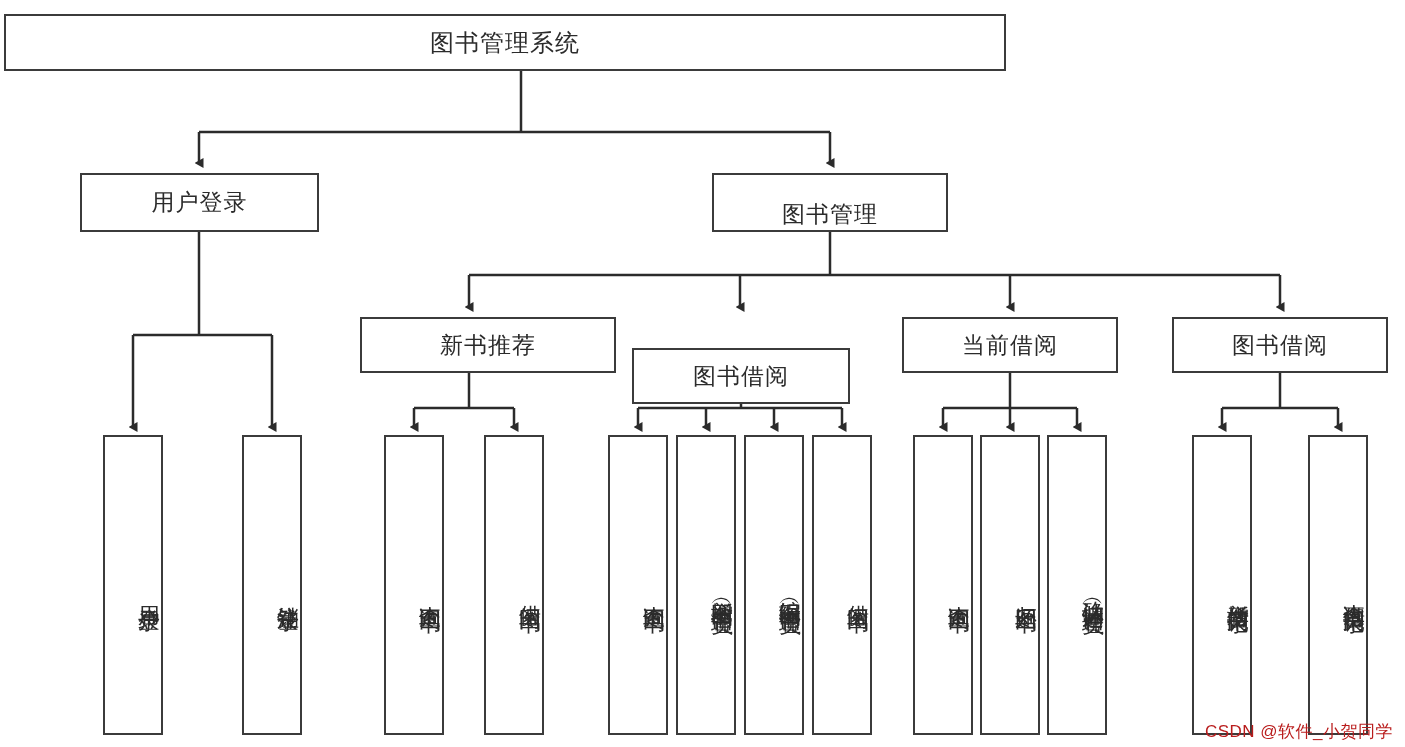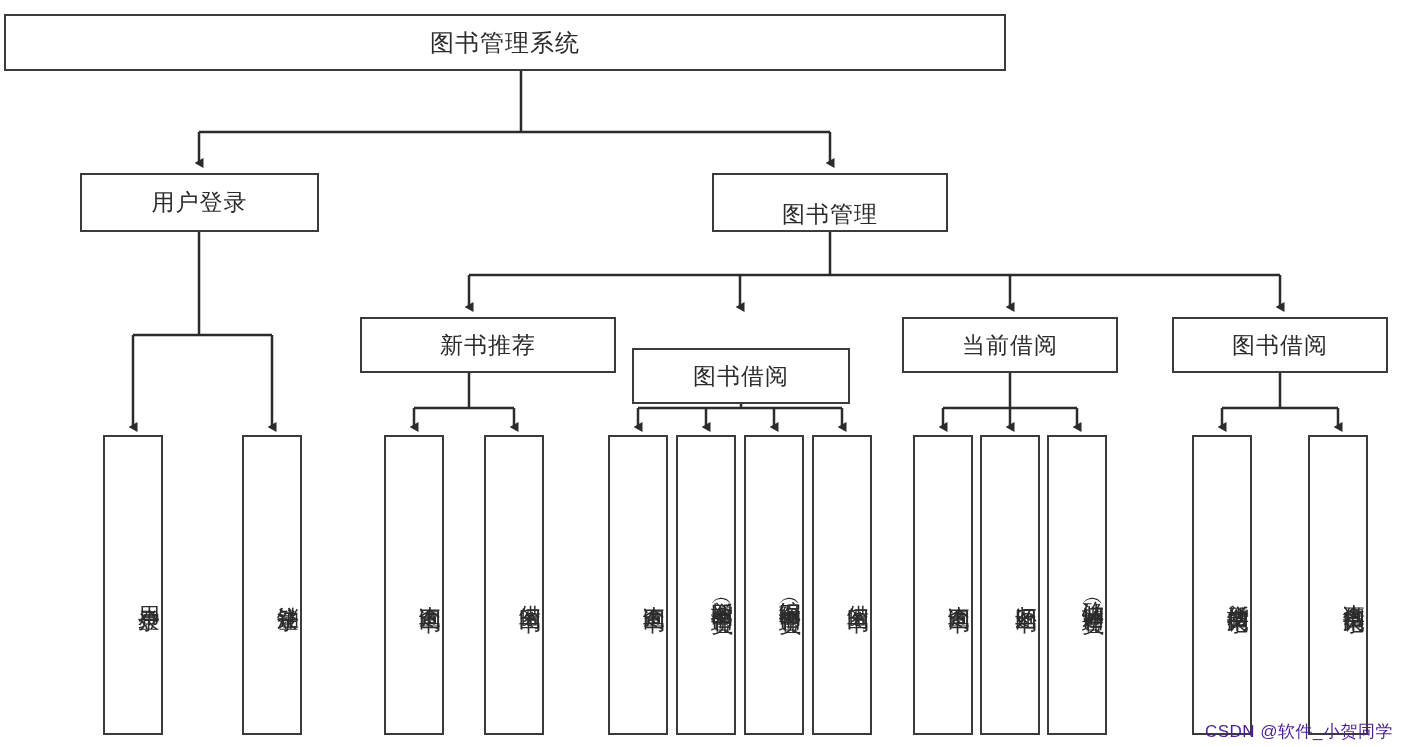--- a/index.html
+++ b/index.html
@@ -54,21 +54,21 @@
     top: 0;
     width: 1405px;
     height: 747px;
     pointer-events: none;
   }
   .watermark {
     position: absolute;
     right: 12px;
     bottom: 4px;
     font-size: 17px;
-    color: #4c1d95;
+    color: #b91c1c;
     white-space: nowrap;
     letter-spacing: 0.5px;
   }
 </style>
 </head>
 <body>
 
 <div id="canvas">
 
   <svg id="edges" viewBox="0 0 1405 747">

